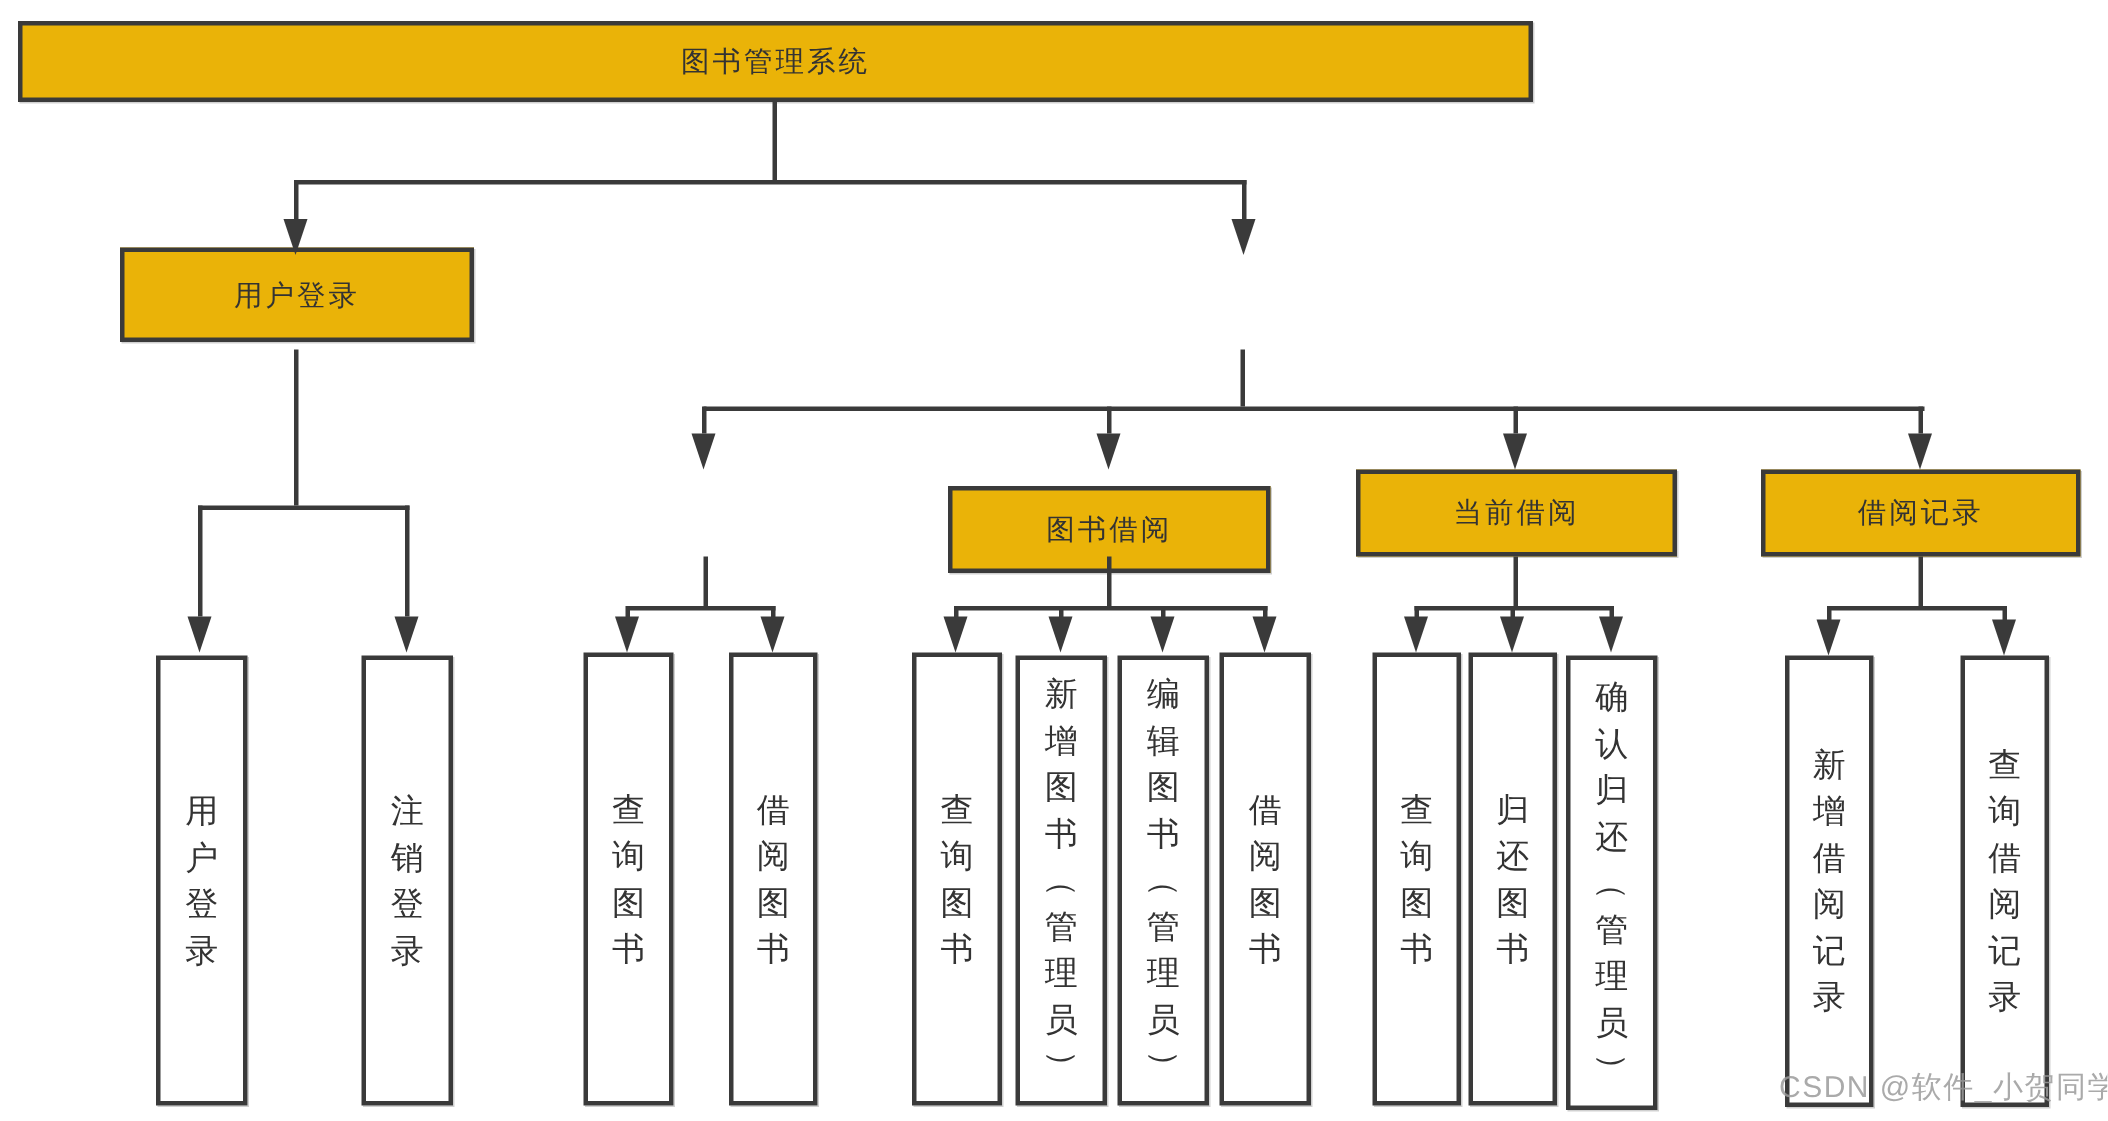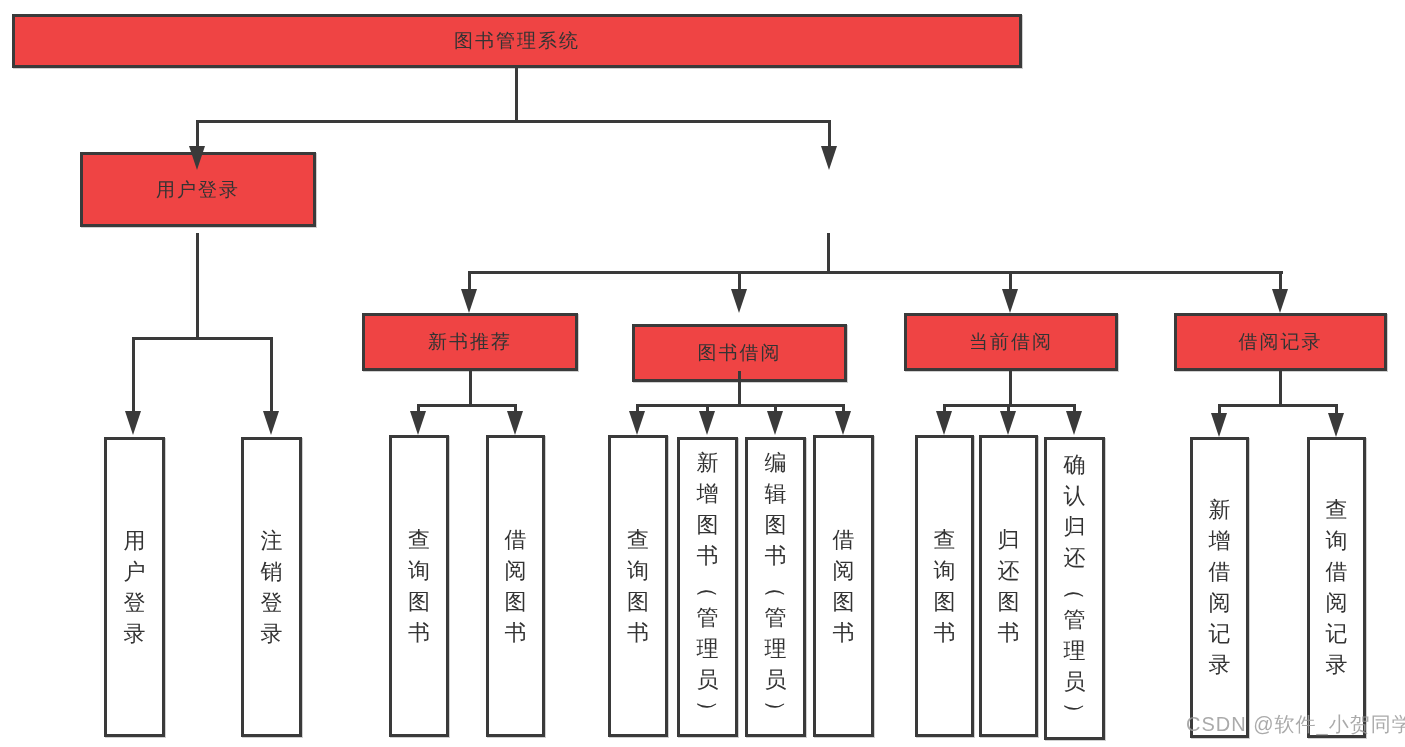--- a/index.html
+++ b/index.html
@@ -11,21 +11,21 @@
   .stage{
     position:relative;
     width:1405px;height:747px;
     background:#ffffff;
     font-family:"Liberation Sans","DejaVu Sans",sans-serif;
     overflow:hidden;
   }
   .hbox{
     position:absolute;box-sizing:border-box;
     border:3px solid var(--line);
-    background:#ef4444;
+    background:#eab308;
     display:flex;align-items:center;justify-content:center;
     font-size:19px;color:var(--text);letter-spacing:2px;
     box-shadow:1px 1px 0 rgba(150,150,150,.45);
   }
   .vbox{
     position:absolute;box-sizing:border-box;
     border:3px solid var(--line);
     background:#fff;
     display:flex;align-items:center;justify-content:center;
     box-shadow:1px 1px 0 rgba(150,150,150,.45);
@@ -49,24 +49,23 @@
     white-space:nowrap;
   }
 </style>
 </head>
 <body>
 
 <div class="stage">
 
   <div class="hbox" style="left:12px;top:14px;width:1010px;height:54px">图书管理系统</div>
 
-  <div class="hbox" style="left:80px;top:152px;width:236px;height:75px">用户登录</div>
-
-
-  <div class="hbox" style="left:362px;top:313px;width:216px;height:58px">新书推荐</div>
+  <div class="hbox" style="left:80px;top:165px;width:236px;height:63px">用户登录</div>
+
+
 
   <div class="hbox" style="left:632px;top:324px;width:215px;height:58px">图书借阅</div>
 
   <div class="hbox" style="left:1174px;top:313px;width:213px;height:58px">借阅记录</div>
 
   <div class="hbox" style="left:904px;top:313px;width:214px;height:58px">当前借阅</div>
 
   <div class="vbox" style="left:104px;top:437px;width:61px;height:300px">
     <div class="vlabel">
         <span class="vchar">用</span>

